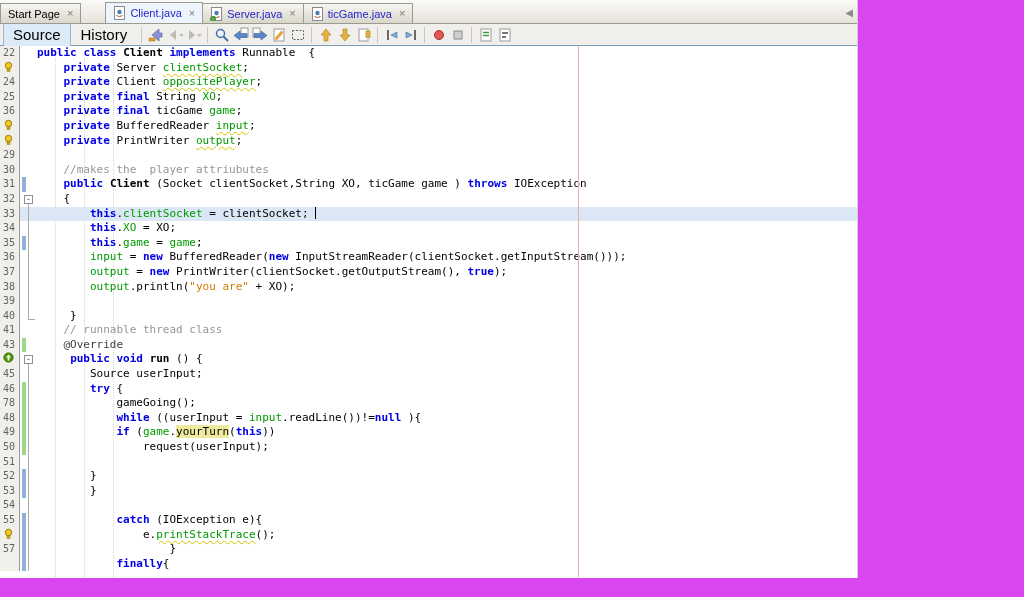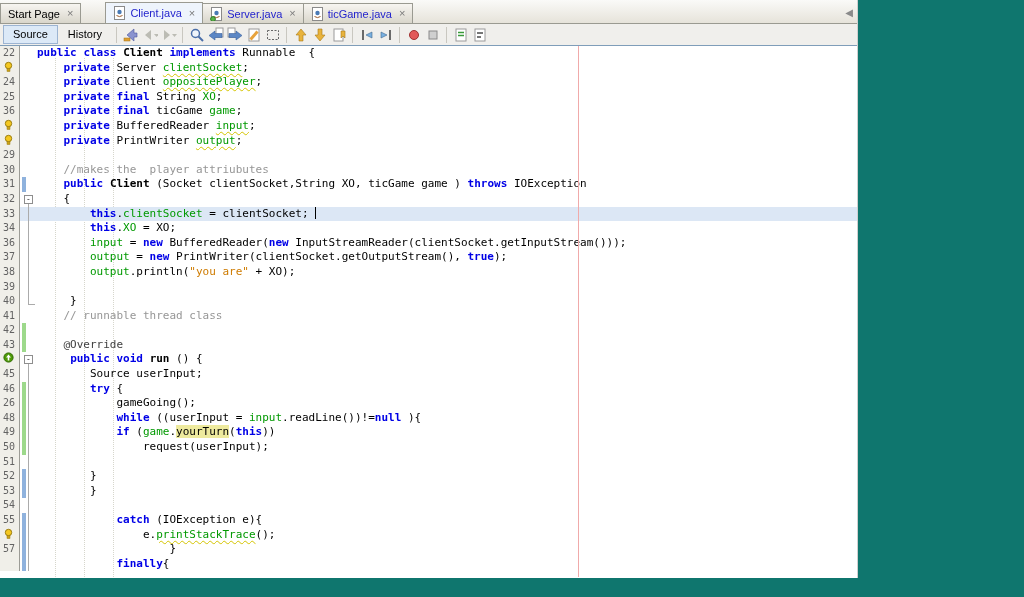--- a/index.html
+++ b/index.html
@@ -2,21 +2,21 @@
 <html style="--kw: #0000e6; --fld: #009900; --str: #ce7b00; --com: #969696; --ann: #404040; --cur: #dce7f5; --occ: #eeea9e; --margin: #f0aaaa; --barg: #9dd98b; --barb: #8fb2dd; --tabblue: #2323cc;"><head>
 <meta charset="utf-8">
 <style>
   :root{
     --kw:#0000e6; --fld:#009900; --str:#ce7b00; --com:#969696; --ann:#404040;
     --cur:#dce7f5; --occ:#eeea9e; --margin:#f0aaaa; --barg:#9dd98b; --barb:#8fb2dd;
     --tabblue:#2323cc;
   }
   *{box-sizing:border-box;}
   html,body{margin:0;padding:0;background:#fff;}
-  #stage{position:relative;width:1024px;height:597px;background:#0f766e;overflow:hidden;
+  #stage{position:relative;width:1024px;height:597px;background:#d946ef;overflow:hidden;
          font-family:"Liberation Sans",sans-serif;}
   #window{position:absolute;left:0;top:0;width:858px;height:578px;background:#fff;
           border-right:1px solid #cfcfcf;overflow:hidden;}
 
   
   .tabstrip{height:24px;background:linear-gradient(#fafaf8,#e6e3da);border-bottom:1px solid #9a9a91;
             display:flex;align-items:flex-end;position:relative;}
   .tab{height:20px;display:flex;align-items:center;padding:0 7px;margin-left:-1px;
        border:1px solid #9a9a91;border-bottom:none;background:linear-gradient(#f7f5f1,#d9d6cb);
        font-size:11px;white-space:nowrap;cursor:default;}
@@ -24,21 +24,21 @@
   .tab.selected{background:#eef4fc;height:21px;margin-left:24px;}
   .tab .ticon{margin-right:4px;display:inline-flex;}
   .tab .tlabel{color:#000;}
   .tab .tlabel.blue{color:var(--tabblue);}
   .tab .close{color:#7a7a7a;margin-left:7px;font-size:11px;line-height:1;}
   .tabscroll{position:absolute;right:4px;bottom:5px;display:flex;gap:6px;}
   .tabscroll span{color:#8a8a8a;font-size:10px;line-height:1;}
 
   
   .toolbar{height:22px;background:#f0efec;border-bottom:1px solid #7f9db9;
-           display:flex;align-items:center;padding-left:3px;font-size:11px;}
+           display:flex;align-items:center;padding-left:3px;font-size:15px;}
   .tb-btn{padding:2px 9px 3px;color:#000;cursor:default;border:1px solid transparent;}
   .tb-btn.source{background:#dce9f7;border:1px solid #9cb4d2;}
   .tbsep{width:1px;height:16px;background:#c9c7c0;margin:0 4px;}
   .icon16{width:17px;height:16px;display:inline-flex;align-items:center;justify-content:center;margin:0 1px;}
   .icon16 svg{display:block;}
 
   
   .editor{position:relative;height:531px;background:#fff;overflow:hidden;}
   .guide{position:absolute;top:12px;bottom:0;width:0;border-left:1px dotted #d6d6cc;z-index:0;}
   .rows{position:relative;}
@@ -316,20 +316,28 @@
             <pre class="code"><span>        </span><span class="k">this</span><span>.</span><span class="f">clientSocket</span><span> = clientSocket; </span><span class="cursor"></span></pre>
           </div>
           <div class="row">
             <div class="gut">34</div>
             <div class="mar">
               <div class="fold-line"></div>
             </div>
             <pre class="code"><span>        </span><span class="k">this</span><span>.</span><span class="f">XO</span><span> = XO;</span></pre>
           </div>
           <div class="row">
+            <div class="gut">35</div>
+            <div class="mar">
+              <div class="bar blue"></div>
+              <div class="fold-line"></div>
+            </div>
+            <pre class="code"><span>        </span><span class="k">this</span><span>.</span><span class="f">game</span><span> = </span><span class="f">game</span><span>;</span></pre>
+          </div>
+          <div class="row">
             <div class="gut">36</div>
             <div class="mar">
               <div class="fold-line"></div>
             </div>
             <pre class="code"><span>        </span><span class="f">input</span><span> = </span><span class="k">new</span><span> BufferedReader(</span><span class="k">new</span><span> InputStreamReader(clientSocket.getInputStream()));</span></pre>
           </div>
           <div class="row">
             <div class="gut">37</div>
             <div class="mar">
               <div class="fold-line"></div>
@@ -355,27 +363,20 @@
             <div class="mar">
               <div class="fold-line end"></div>
               <div class="fold-end-h"></div>
             </div>
             <pre class="code"><span>     }</span></pre>
           </div>
           <div class="row">
             <div class="gut">41</div>
             <div class="mar"></div>
             <pre class="code"><span class="c">    // runnable thread class</span></pre>
-          </div>
-          <div class="row">
-            <div class="gut">42</div>
-            <div class="mar">
-              <div class="bar green"></div>
-            </div>
-            <pre class="code"></pre>
           </div>
           <div class="row">
             <div class="gut">43</div>
             <div class="mar">
               <div class="bar green"></div>
             </div>
             <pre class="code"><span class="a">    @Override</span></pre>
           </div>
           <div class="row">
             <div class="gut"><span class="glyph"><svg width="11" height="11" viewBox="0 0 11 11">
@@ -397,21 +398,21 @@
           </div>
           <div class="row">
             <div class="gut">46</div>
             <div class="mar">
               <div class="bar green"></div>
               <div class="fold-line"></div>
             </div>
             <pre class="code"><span>        </span><span class="k">try</span><span> {</span></pre>
           </div>
           <div class="row">
-            <div class="gut">26</div>
+            <div class="gut">78</div>
             <div class="mar">
               <div class="bar green"></div>
               <div class="fold-line"></div>
             </div>
             <pre class="code"><span>            gameGoing();</span></pre>
           </div>
           <div class="row">
             <div class="gut">48</div>
             <div class="mar">
               <div class="bar green"></div>

